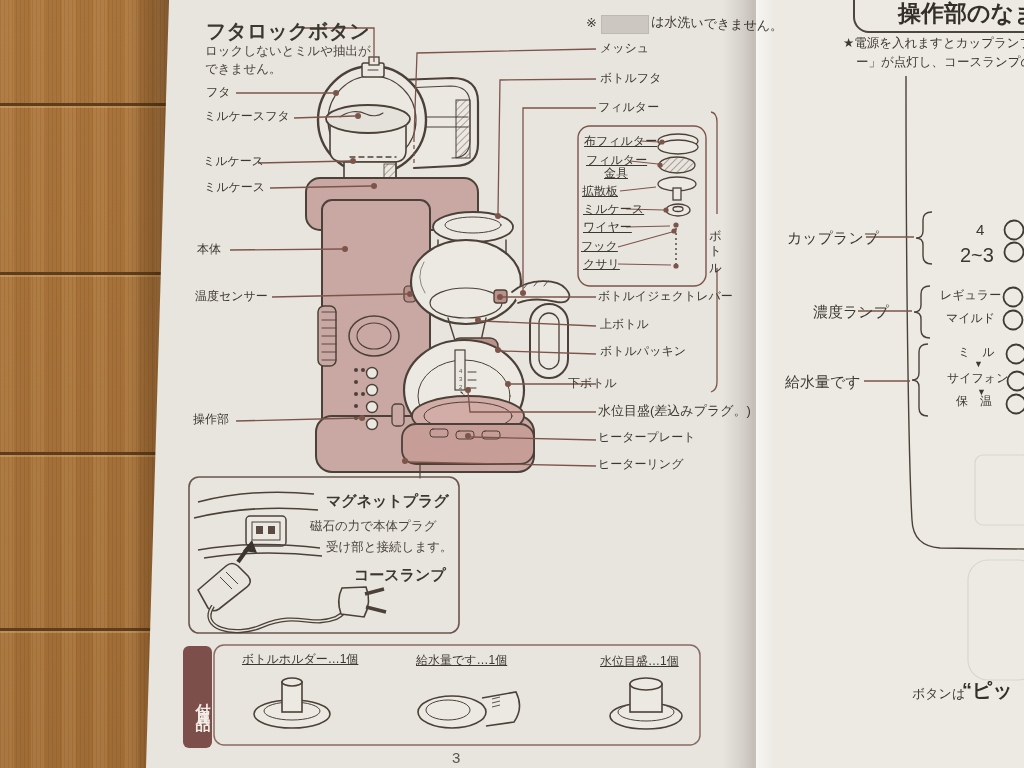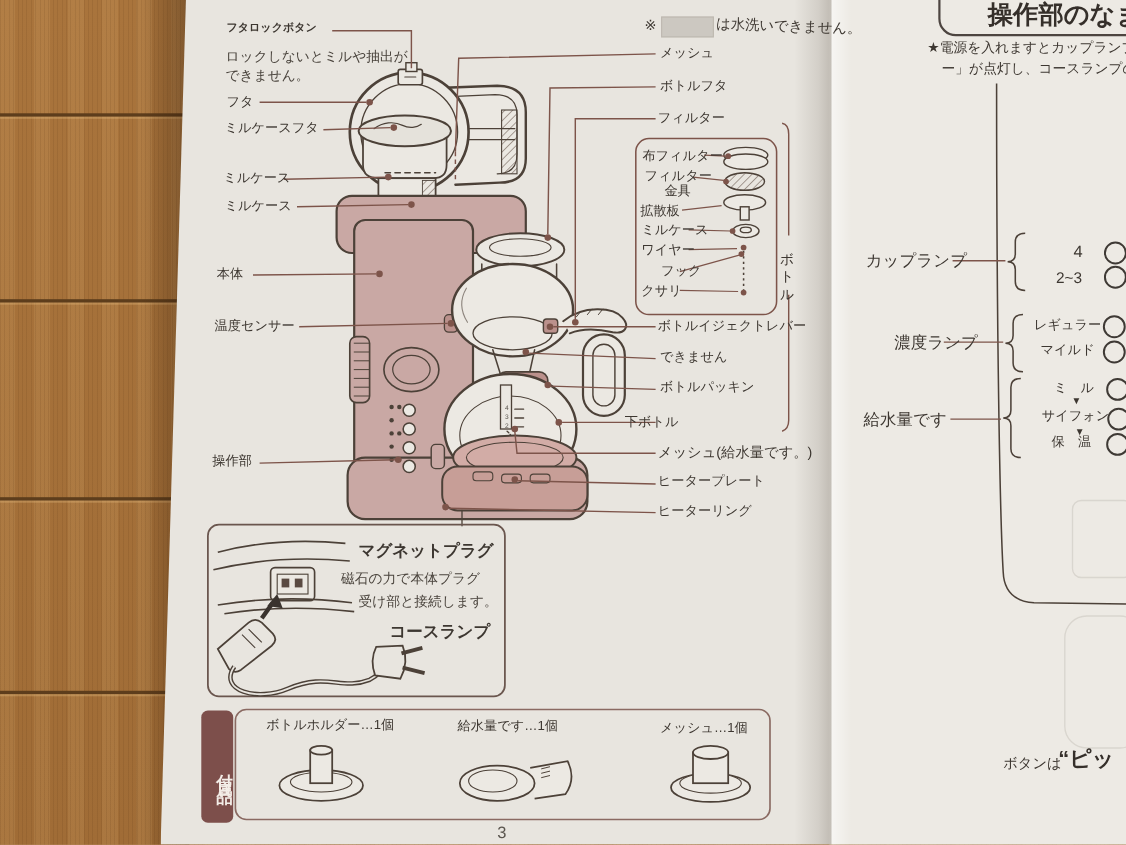--- a/index.html
+++ b/index.html
@@ -22,21 +22,21 @@
   #paper{position:absolute;inset:0;background:#e8e5df;
     clip-path:polygon(169px 0px,1024px 0px,1024px 768px,146px 768px);}
   #paper-right{position:absolute;left:754px;top:0;width:270px;height:768px;background:#edeae4;}
   #fold{position:absolute;left:722px;top:0;width:34px;height:768px;
     background:linear-gradient(90deg,transparent,rgba(70,58,45,.13) 65%,rgba(70,58,45,.25));}
   #fold2{position:absolute;left:756px;top:0;width:18px;height:768px;
     background:linear-gradient(90deg,rgba(255,255,255,.55),transparent);}
   
   .t{position:absolute;color:#3d3731;font-size:12px;white-space:nowrap;line-height:1.15;}
   .small{font-size:12.5px;color:#4a443d;}
-  .tiny{font-size:12px;}
+  .tiny{font-size:12px;text-decoration:underline;}
   .bold{font-weight:bold;}
   .vert{writing-mode:vertical-rl;text-orientation:upright;}
   svg{position:absolute;left:0;top:0;}
   #swatch{position:absolute;left:601px;top:15px;width:46px;height:17px;background:#ccc8c1;border:1px solid #bdb8b0;}
   #acc-tab{position:absolute;left:183px;top:646px;width:29px;height:102px;background:#7d4f4b;
     border-radius:6px;color:#f3ede7;font-size:15px;font-weight:bold;text-align:center;
     writing-mode:vertical-rl;text-orientation:upright;letter-spacing:7px;padding-top:8px;box-sizing:border-box;}
   #title-box{position:absolute;left:853px;top:-18px;width:280px;height:47px;border:2px solid #4d4540;border-radius:16px;}
   #page-num{position:absolute;left:452px;top:749px;font-size:15px;color:#5a554e;}
 </style>
@@ -317,73 +317,73 @@
         <rect x="968" y="560" width="70" height="120" rx="20"></rect>
         <rect x="975" y="455" width="55" height="70" rx="8"></rect>
       </g>
     </g>
   </svg>
 
   <div class="t" style="left:586px;top:16px;font-size:13px">※</div>
   <div id="swatch"></div>
   <div class="t" style="left:651px;top:17px;font-size:13px;transform:rotate(2deg)">は水洗いできません。</div>
 
-  <div class="t bold" style="left:206px;top:20px;font-size:10px">フタロックボタン</div>
+  <div class="t bold" style="left:206px;top:20px;font-size:20px">フタロックボタン</div>
   <div class="t small" style="left:205px;top:44px">ロックしないとミルや抽出が</div>
   <div class="t small" style="left:205px;top:62px">できません。</div>
   <div class="t" style="left:206px;top:86px">フタ</div>
   <div class="t" style="left:204px;top:110px">ミルケースフタ</div>
   <div class="t" style="left:203px;top:155px">ミルケース</div>
   <div class="t" style="left:204px;top:181px">ミルケース</div>
   <div class="t" style="left:197px;top:243px">本体</div>
   <div class="t" style="left:195px;top:290px">温度センサー</div>
   <div class="t" style="left:193px;top:413px">操作部</div>
 
   <div class="t" style="left:600px;top:42px">メッシュ</div>
   <div class="t" style="left:600px;top:72px">ボトルフタ</div>
   <div class="t" style="left:598px;top:101px">フィルター</div>
 
   <div class="t tiny" style="left:584px;top:135px">布フィルター</div>
   <div class="t tiny" style="left:586px;top:154px">フィルター</div>
   <div class="t tiny" style="left:604px;top:167px">金具</div>
   <div class="t tiny" style="left:582px;top:185px">拡散板</div>
   <div class="t tiny" style="left:583px;top:203px">ミルケース</div>
   <div class="t tiny" style="left:583px;top:221px">ワイヤー</div>
-  <div class="t tiny" style="left:601px;top:240px">フック</div>
+  <div class="t tiny" style="left:581px;top:240px">フック</div>
   <div class="t tiny" style="left:583px;top:258px">クサリ</div>
   <div class="t vert" style="left:708px;top:220px;font-size:12.5px;letter-spacing:3px">ボトル</div>
 
   <div class="t" style="left:598px;top:290px">ボトルイジェクトレバー</div>
-  <div class="t" style="left:600px;top:318px">できません</div>
+  <div class="t" style="left:600px;top:318px">上ボトル</div>
   <div class="t" style="left:600px;top:345px">ボトルパッキン</div>
   <div class="t" style="left:568px;top:377px">下ボトル</div>
-  <div class="t" style="left:598px;top:404px;font-size:13px">メッシュ(給水量です。)</div>
+  <div class="t" style="left:598px;top:404px;font-size:13px">水位目盛(差込みプラグ。)</div>
   <div class="t" style="left:598px;top:431px">ヒータープレート</div>
   <div class="t" style="left:598px;top:458px">ヒーターリング</div>
 
   <div class="t bold" style="left:326px;top:492px;font-size:15px">マグネットプラグ</div>
   <div class="t small" style="left:310px;top:519px">磁石の力で本体プラグ</div>
   <div class="t small" style="left:326px;top:540px">受け部と接続します。</div>
   <div class="t bold" style="left:354px;top:566px;font-size:15px">コースランプ</div>
 
   <div id="acc-tab">付属品</div>
   <div class="t tiny" style="left:242px;top:653px">ボトルホルダー…1個</div>
   <div class="t tiny" style="left:416px;top:654px">給水量です…1個</div>
-  <div class="t tiny" style="left:600px;top:655px">メッシュ…1個</div>
+  <div class="t tiny" style="left:600px;top:655px">水位目盛…1個</div>
 
   <div id="page-num">3</div>
 
   <div id="title-box"></div>
   <div class="t bold" style="left:898px;top:0px;font-size:23px;color:#352f2a">操作部のなま</div>
   <div class="t" style="left:843px;top:36px;font-size:12.5px">★電源を入れますとカップランプ</div>
   <div class="t" style="left:856px;top:55px;font-size:12.5px">ー」が点灯し、コースランプの</div>
 
   <div class="t" style="left:787px;top:229px;font-size:15px">カップランプ</div>
   <div class="t" style="left:976px;top:221px;font-size:15px">4</div>
-  <div class="t" style="left:960px;top:244px;font-size:14px">2~3</div>
+  <div class="t" style="left:960px;top:244px;font-size:20px">2~3</div>
 
   <div class="t" style="left:813px;top:303px;font-size:15px">濃度ランプ</div>
   <div class="t" style="left:940px;top:289px">レギュラー</div>
   <div class="t" style="left:946px;top:312px">マイルド</div>
 
   <div class="t" style="left:785px;top:373px;font-size:15px">給水量です</div>
   <div class="t" style="left:958px;top:346px">ミ　ル</div>
   <div class="t" style="left:974px;top:359px;font-size:9px">▼</div>
   <div class="t" style="left:947px;top:372px">サイフォン</div>
   <div class="t" style="left:977px;top:387px;font-size:9px">▼</div>

